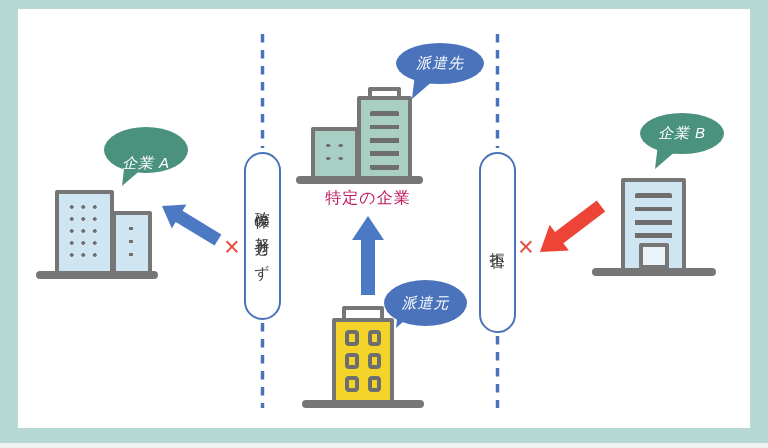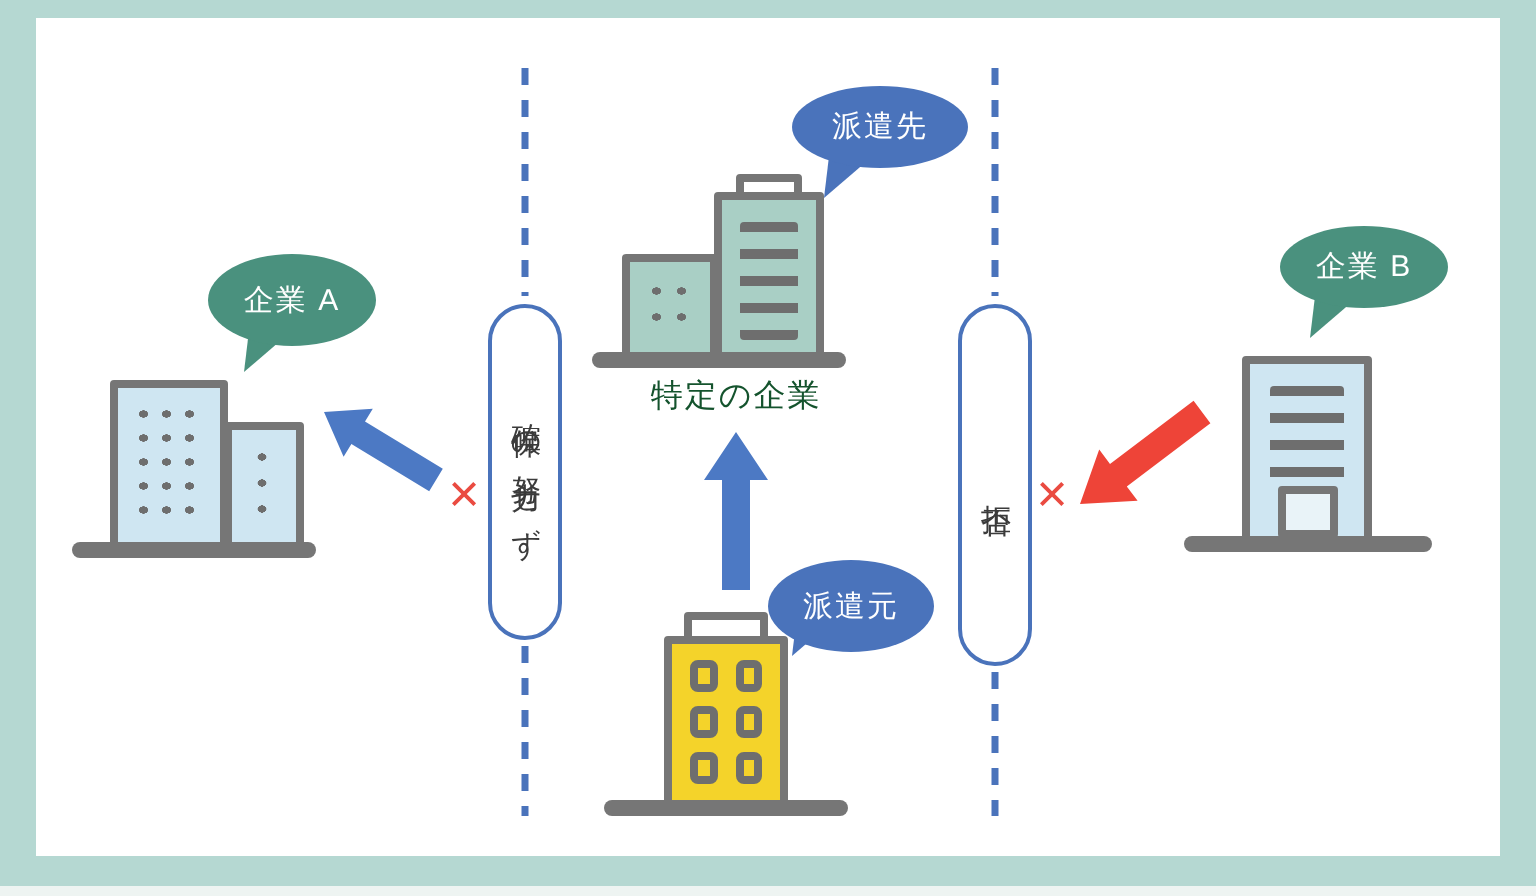--- a/index.html
+++ b/index.html
@@ -29,40 +29,40 @@
     border-radius:2px;
   }
   .roof{position:absolute;background:#ffffff;border:4px solid #767676;border-radius:2px;box-sizing:border-box;}
   .door{position:absolute;background:#e9f3f8;border:4.5px solid #767676;border-radius:2px;box-sizing:border-box;}
   .yw-grid{position:absolute;inset:8px 9px;display:grid;
     grid-template-columns:1fr 1fr;grid-template-rows:1fr 1fr 1fr;gap:7px 9px;}
   .yw{border:4px solid #6e6e6e;border-radius:4px;box-sizing:border-box;background:transparent;}
 
   
   .bubble{position:absolute;border-radius:50%;display:flex;align-items:center;justify-content:center;
-    color:#ffffff;font-size:15px;letter-spacing:1px;z-index:6;}
+    color:#ffffff;font-size:15px;letter-spacing:1px;z-index:6;font-style:italic;}
   .g{background:#4a917e;}
   .b{background:#4a73bb;}
   .tail{position:absolute;width:22px;height:22px;z-index:5;
     clip-path:polygon(0 100%,12% 0,100% 14%);}
   .tail.g{background:#4a917e;}
   .tail.b{background:#4a73bb;}
 
   
   .capsule{position:absolute;width:37px;box-sizing:border-box;background:#ffffff;
     border:2.5px solid #4a73bb;border-radius:19px;z-index:4;
     display:flex;align-items:center;justify-content:center;}
   .vtext{writing-mode:vertical-rl;text-orientation:upright;
     font-size:15px;color:#3b3b3b;letter-spacing:3px;line-height:1;}
 
   
   .cross{position:absolute;width:28px;height:30px;line-height:30px;text-align:center;
     font-size:27px;color:#ea4b41;z-index:7;}
   #label-specific{left:298px;top:188px;width:140px;text-align:center;
-    font-size:16px;color:#14532d;letter-spacing:1px;z-index:3;}
+    font-size:16px;color:#be185d;letter-spacing:1px;z-index:3;}
   #fig-svg{left:0;top:0;z-index:2;pointer-events:none;}
 </style>
 </head>
 <body>
 
 <div id="panel" class="abs"></div>
 
 <svg id="fig-svg" class="abs" width="768" height="448" viewBox="0 0 768 448">
   <line x1="262.5" y1="34" x2="262.5" y2="148" stroke-width="3.5" stroke-dasharray="8.5 7.5" stroke="#4a73bb"></line>
   <line x1="262.5" y1="323" x2="262.5" y2="408" stroke-width="3.5" stroke-dasharray="8.5 7.5" stroke="#4a73bb"></line>
@@ -103,21 +103,21 @@
   </div>
 </div>
 <div class="base" style="left:302px;top:400px;width:122px;height:8px;"></div>
 
 <div class="tower blue-b abs" style="left:621px;top:178px;width:65px;height:94px;">
   <div class="win-bars" style="left:10px;right:10px;top:11px;height:49px;"></div>
   <div class="door" style="left:14px;bottom:-1px;width:30px;height:26px;"></div>
 </div>
 <div class="base" style="left:592px;top:268px;width:124px;height:8px;"></div>
 
-<div class="bubble g" style="left:104px;top:127px;width:84px;height:46px;">
+<div class="bubble g" style="left:104px;top:127px;width:84px;height:46px;align-items:flex-end;">
   <span>企業 A</span>
 </div>
 <div class="tail g" style="left:122px;top:164px;"></div>
 
 <div class="bubble g" style="left:640px;top:113px;width:84px;height:41px;">
   <span>企業 B</span>
 </div>
 <div class="tail g" style="left:655px;top:147px;"></div>
 
 <div class="bubble b" style="left:396px;top:43px;width:88px;height:41px;">

